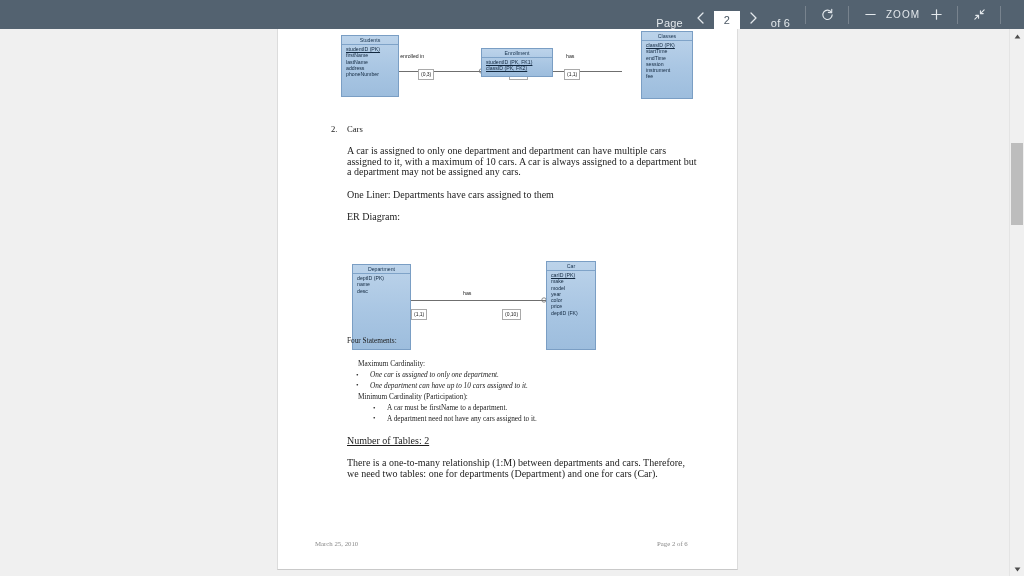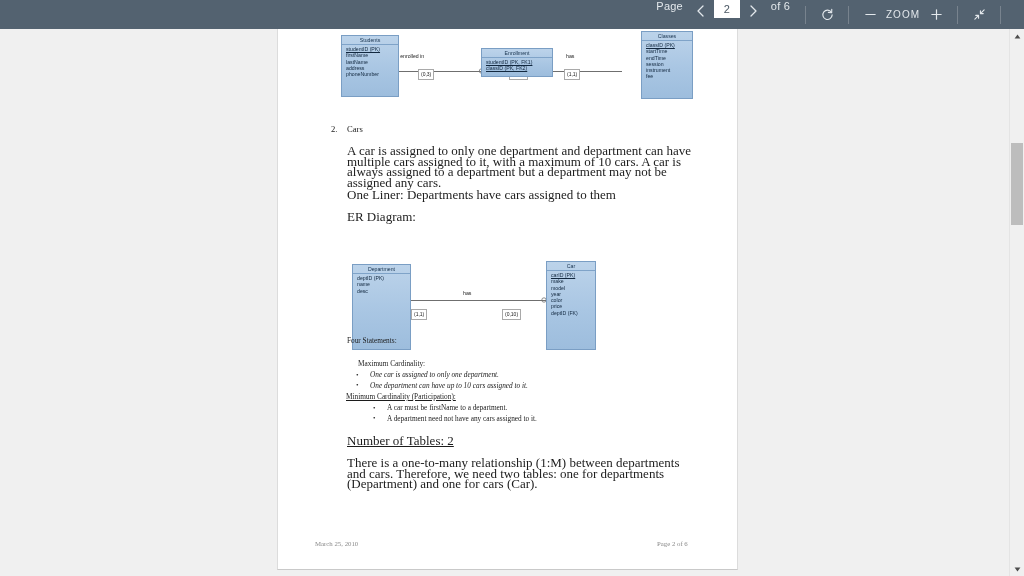--- a/index.html
+++ b/index.html
@@ -14,21 +14,21 @@
   
   #toolbar {
     position: absolute; top: 0; left: 0;
     width: 1024px; height: 29px;
     background: #536270;
     display: flex; align-items: center; justify-content: flex-end;
     color: #e8ecef;
     font-size: 11px;
     user-select: none;
   }
-  .tb-group { display: flex; align-items: flex-start; height: 29px; }
+  .tb-group { display: flex; align-items: flex-end; height: 29px; }
   .tb-label { font-size: 11px; color: #e3e8ec; letter-spacing: .2px; padding: 0 6px; }
   .tb-arrow {
     width: 22px; height: 22px;
     display: flex; align-items: center; justify-content: center;
     color: #e3e8ec; font-size: 13px; line-height: 1;
     cursor: pointer;
   }
   .tb-arrow svg { display:block; }
   #page-input {
     width: 26px; height: 18px;
@@ -149,21 +149,21 @@
     position: absolute;
     font-size: 8.6px;
     line-height: 11px;
     color: #1a1a1a;
   }
   .num-head .num { position: absolute; left: 0; }
   .num-head .txt { position: absolute; left: 16px; }
 
   .para {
     position: absolute;
-    font-size: 13px;
+    font-size: 10px;
     line-height: 10.6px;
     color: #1c1c1c;
     text-align: left;
   }
   .sub-head {
     position: absolute;
     font-size: 7.3px;
     line-height: 10.6px;
     color: #1c1c1c;
   }
@@ -348,21 +348,21 @@
     </div>
 
     <div class="sub-head" style="left:69px; top:307px;">Four Statements:</div>
 
     <div class="sub-head" style="left:80px; top:330px;">Maximum Cardinality:</div>
     <div class="bullet-list" style="left:75px; top:341px;font-style:italic;">
       <div class="bullet-item">One car is assigned to only one department.</div>
       <div class="bullet-item">One department can have up to 10 cars assigned to it.</div>
     </div>
 
-    <div class="sub-head" style="left:68px; top:363px;text-decoration:underline;">Minimum Cardinality (Participation):</div>
+    <div class="sub-head" style="left:80px; top:363px;">Minimum Cardinality (Participation):</div>
     <div class="bullet-list" style="left:92px; top:374px;">
       <div class="bullet-item">A car must be firstName to a department.</div>
       <div class="bullet-item">A department need not have any cars assigned to it.</div>
     </div>
 
     <div class="para" style="left:69px; top:407px; width:352px;text-decoration:underline;">Number of Tables: 2</div>
     <div class="para" style="left:69px; top:429px; width:352px;">There is a one-to-many relationship (1:M) between departments and cars. Therefore, we need two tables: one for departments (Department) and one for cars (Car).</div>
 
     <div class="footer-left" style="left:37px; top:511px;">March 25, 2010</div>
     <div class="footer-right" style="left:379px; top:511px;">Page 2 of 6</div>

